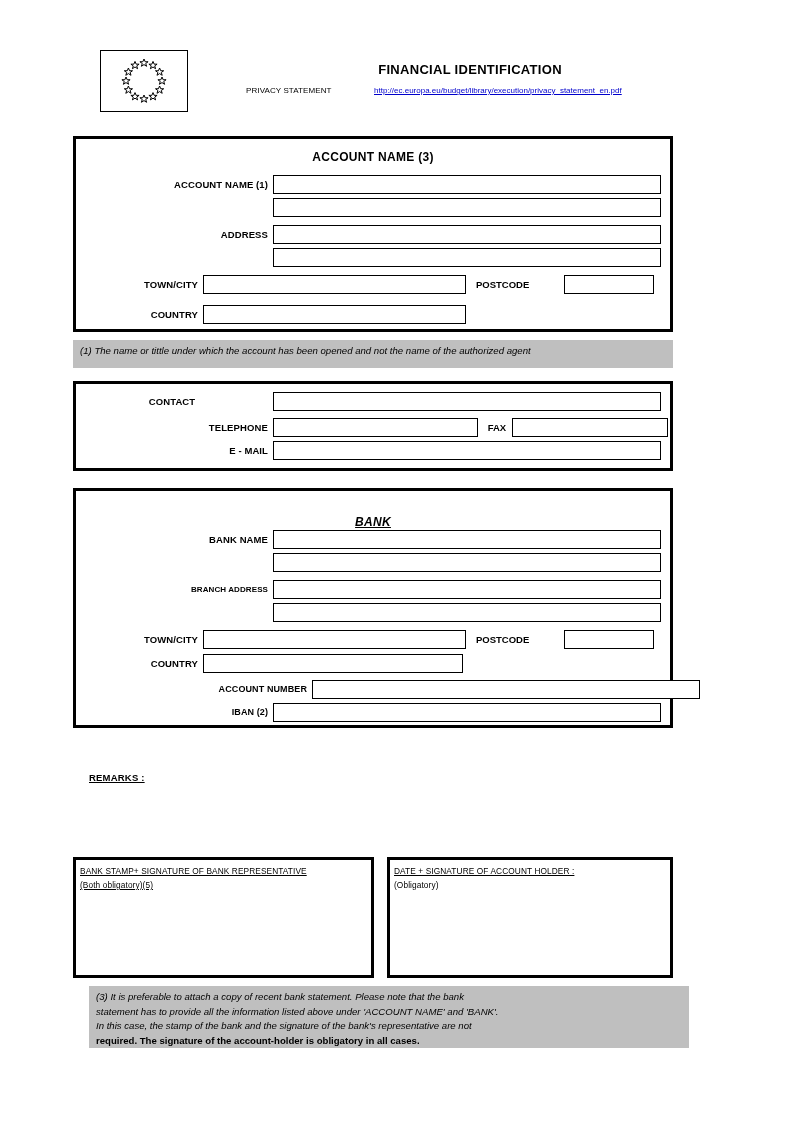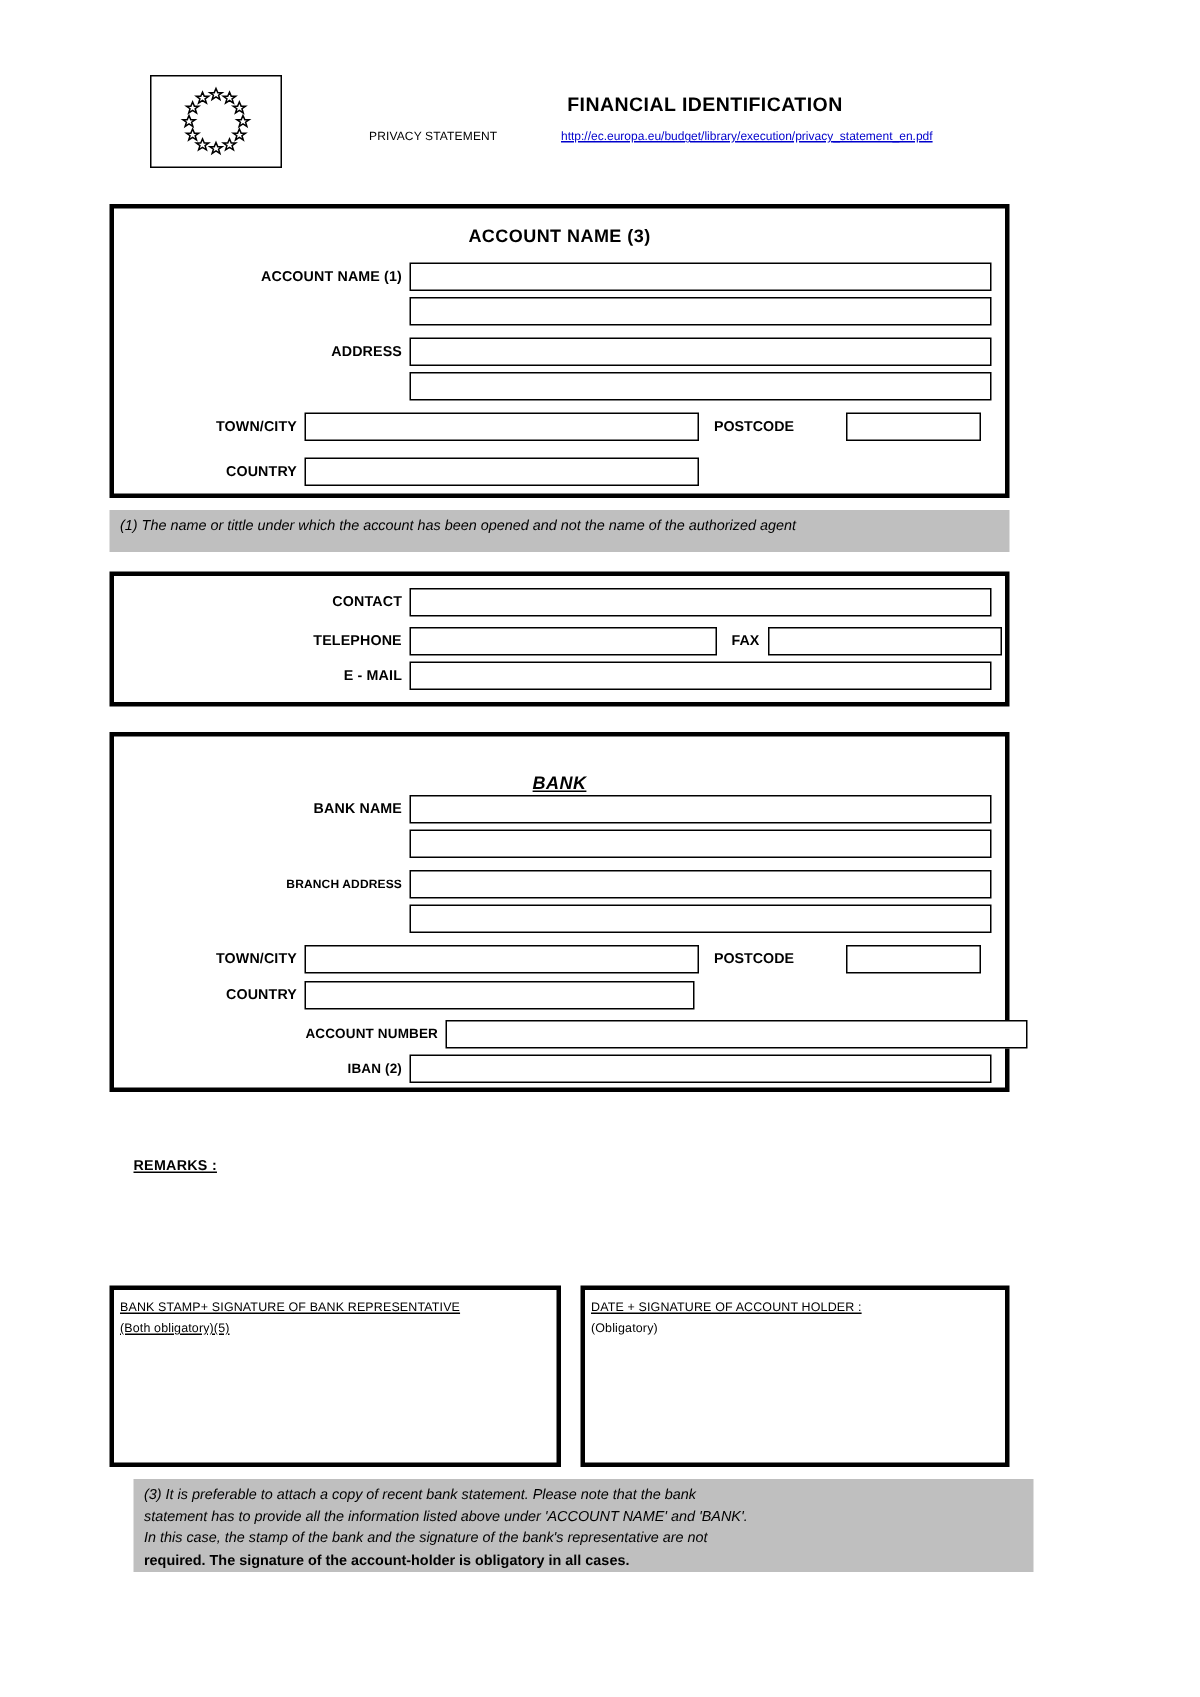--- a/index.html
+++ b/index.html
@@ -274,21 +274,21 @@
       <div class="flabel" style="width:122px;">COUNTRY</div>
       <div class="fbox" style="width:263px;"></div>
     </div>
   </div>
 
   <div class="note" style="left:73px; top:340px; width:600px; height:28px;">(1)  The name or tittle under which the account has been opened and not the name of the authorized agent</div>
 
   <div class="section" style="left:73px; top:381px; width:600px; height:90px;">
 
     <div class="row" style="left:0; top:8px; width:592px;">
-      <div class="flabel" style="width:192px;">CONTACT</div>
+      <div class="flabel" style="width:192px;text-align:center;">CONTACT</div>
       <div class="fbox" style="width:388px;"></div>
     </div>
 
     <div class="row" style="left:0; top:34px; width:592px;">
       <div class="flabel" style="width:192px;">TELEPHONE</div>
       <div class="fbox" style="width:205px;"></div>
       <div class="inline-label">FAX</div>
       <div class="fbox" style="width:156px;"></div>
     </div>
 
@@ -327,21 +327,21 @@
       <div class="fbox" style="width:263px;"></div>
       <div class="inline-label">POSTCODE</div>
       <div class="fbox" style="width:90px; margin-left:29px;"></div>
     </div>
 
     <div class="row" style="left:0; top:163px; width:592px;">
       <div class="flabel" style="width:122px;">COUNTRY</div>
       <div class="fbox" style="width:260px;"></div>
     </div>
 
-    <div class="row" style="left:0; top:189px; width:592px;padding-left:24px;">
+    <div class="row" style="left:15px; top:189px; width:592px;padding-left:24px;">
       <div class="flabel mid" style="width:192px;">ACCOUNT NUMBER</div>
       <div class="fbox" style="width:388px;"></div>
     </div>
 
     <div class="row" style="left:0; top:212px; width:592px;">
       <div class="flabel mid" style="width:192px;">IBAN (2)</div>
       <div class="fbox" style="width:388px;"></div>
     </div>
   </div>
 

